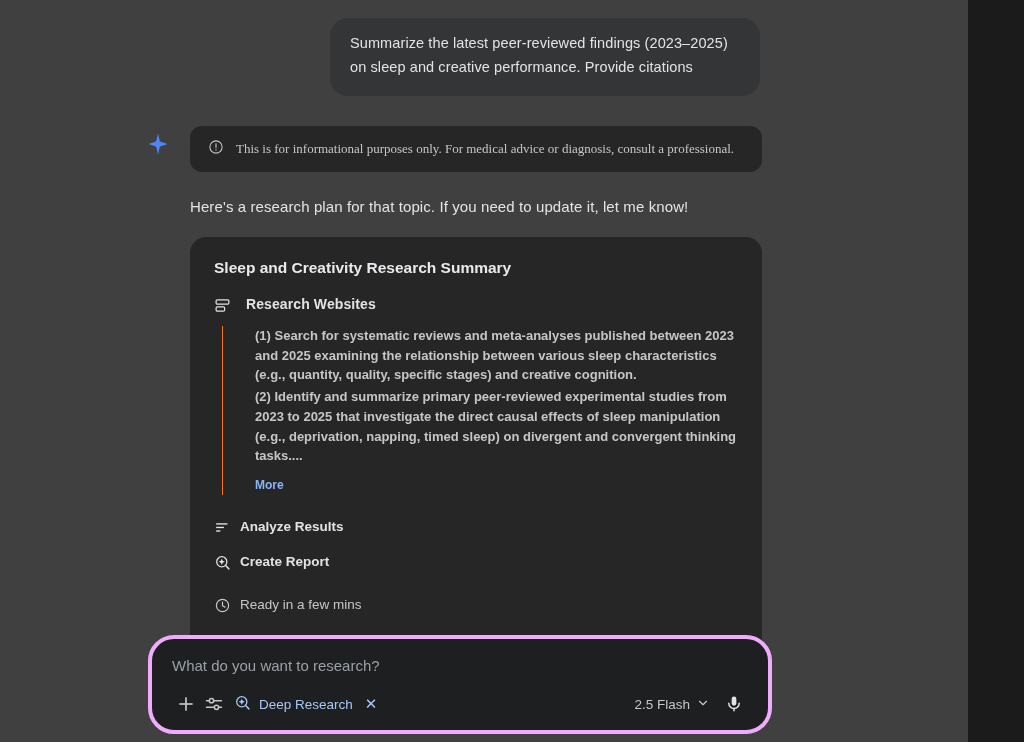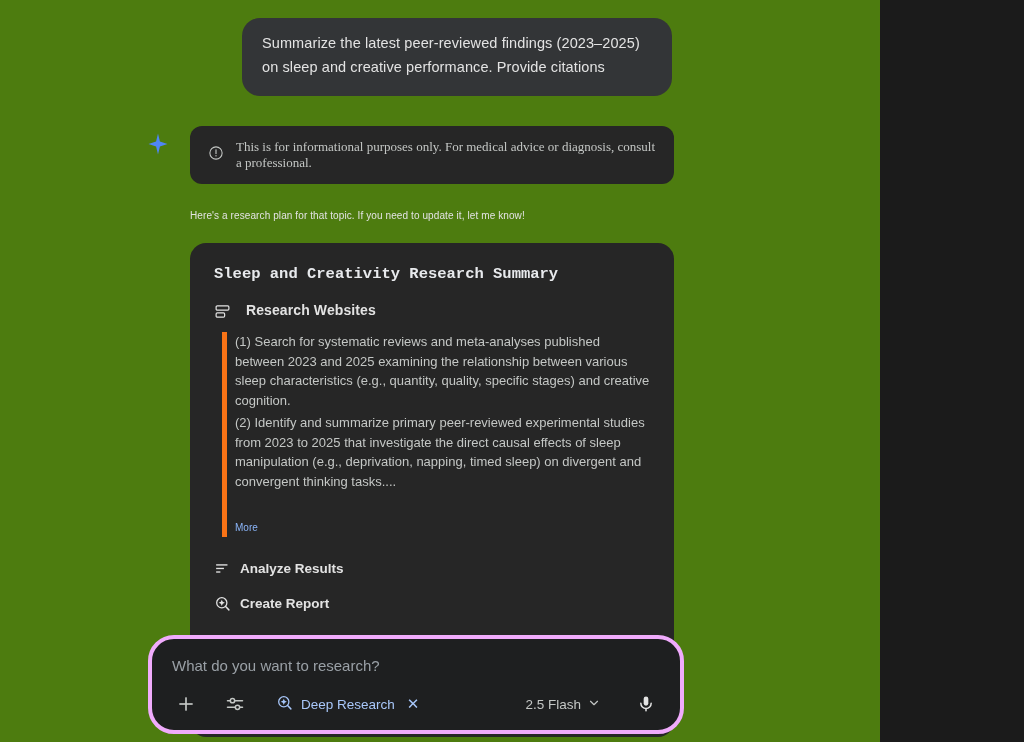--- a/index.html
+++ b/index.html
@@ -5,22 +5,22 @@
   * { box-sizing: border-box; }
   html, body {
     margin: 0; padding: 0;
     width: 1024px; height: 742px;
     background: #1b1b1b;
     font-family: "Liberation Sans", sans-serif;
     overflow: hidden;
   }
   .app {
     position: relative;
-    width: 880px; height: 742px;
-    background: #4d7c0f;
+    width: 968px; height: 742px;
+    background: #404040;
   }
 
   
   .user-row {
     display: flex;
     justify-content: flex-end;
     padding: 18px 208px 0 0;
   }
   .user-bubble {
     background: #333537;
@@ -56,37 +56,36 @@
     padding: 13px 18px;
     color: #c4c7c5;
     font-size: 13px;
     font-family: Liberation Serif, serif;
   }
   .notice .ico { flex: 0 0 auto; display: block; }
 
   .intro {
     margin: 26px 0 0 0;
     color: #e3e3e3;
-    font-size: 10px;
+    font-size: 15px;
     letter-spacing: .1px;
   }
 
   
   .card {
     margin-top: 22px;
     background: #262626;
     border-radius: 16px;
     padding: 20px 22px 18px 22px;
   }
   .card-title {
     color: #e8eaed;
     font-size: 15.5px;
     font-weight: bold;
     margin: 2px 0 18px 2px;
-    font-family: Liberation Mono, monospace;
   }
   .step {
     display: flex;
     align-items: flex-start;
     gap: 14px;
     margin-bottom: 4px;
   }
   .step-ico {
     flex: 0 0 20px;
     width: 20px; height: 20px;
@@ -95,34 +94,35 @@
   }
   .step-label {
     color: #e3e3e3;
     font-size: 14px;
     font-weight: bold;
     letter-spacing: .1px;
     padding-top: 1px;
   }
   .step-body {
     margin: 10px 0 0 10px;
-    border-left: 5px solid #f97316;
-    padding: 0 0 2px 8px;
+    border-left: 1px solid #f97316;
+    padding: 0 0 2px 32px;
+    font-weight: bold;
   }
   .step-body p {
     margin: 0 0 2px 0;
     color: #c4c7c5;
     font-size: 13px;
     line-height: 1.52;
   }
   .more {
     display: inline-block;
-    margin-top: 28px;
+    margin-top: 10px;
     color: #8ab4f8;
-    font-size: 10px;
+    font-size: 12px;
     cursor: pointer;
   }
   .step-row {
     display: flex;
     align-items: center;
     gap: 8px;
     height: 35px;
   }
   .step-row .txt {
     color: #e3e3e3;
@@ -174,21 +174,21 @@
     outline: none;
     color: #e3e3e3;
     font-family: inherit;
     font-size: 15px;
     padding: 0 0 16px 0;
   }
   .composer-input::placeholder { color: #9aa0a6; }
   .composer-bar {
     display: flex;
     align-items: center;
-    gap: 21px;
+    gap: 0;
     text-align: center;
   }
   .cbtn {
     width: 28px; height: 28px;
     display: flex; align-items: center; justify-content: center;
     cursor: pointer;
     border-radius: 50%;
   }
   .chip {
     display: flex;

